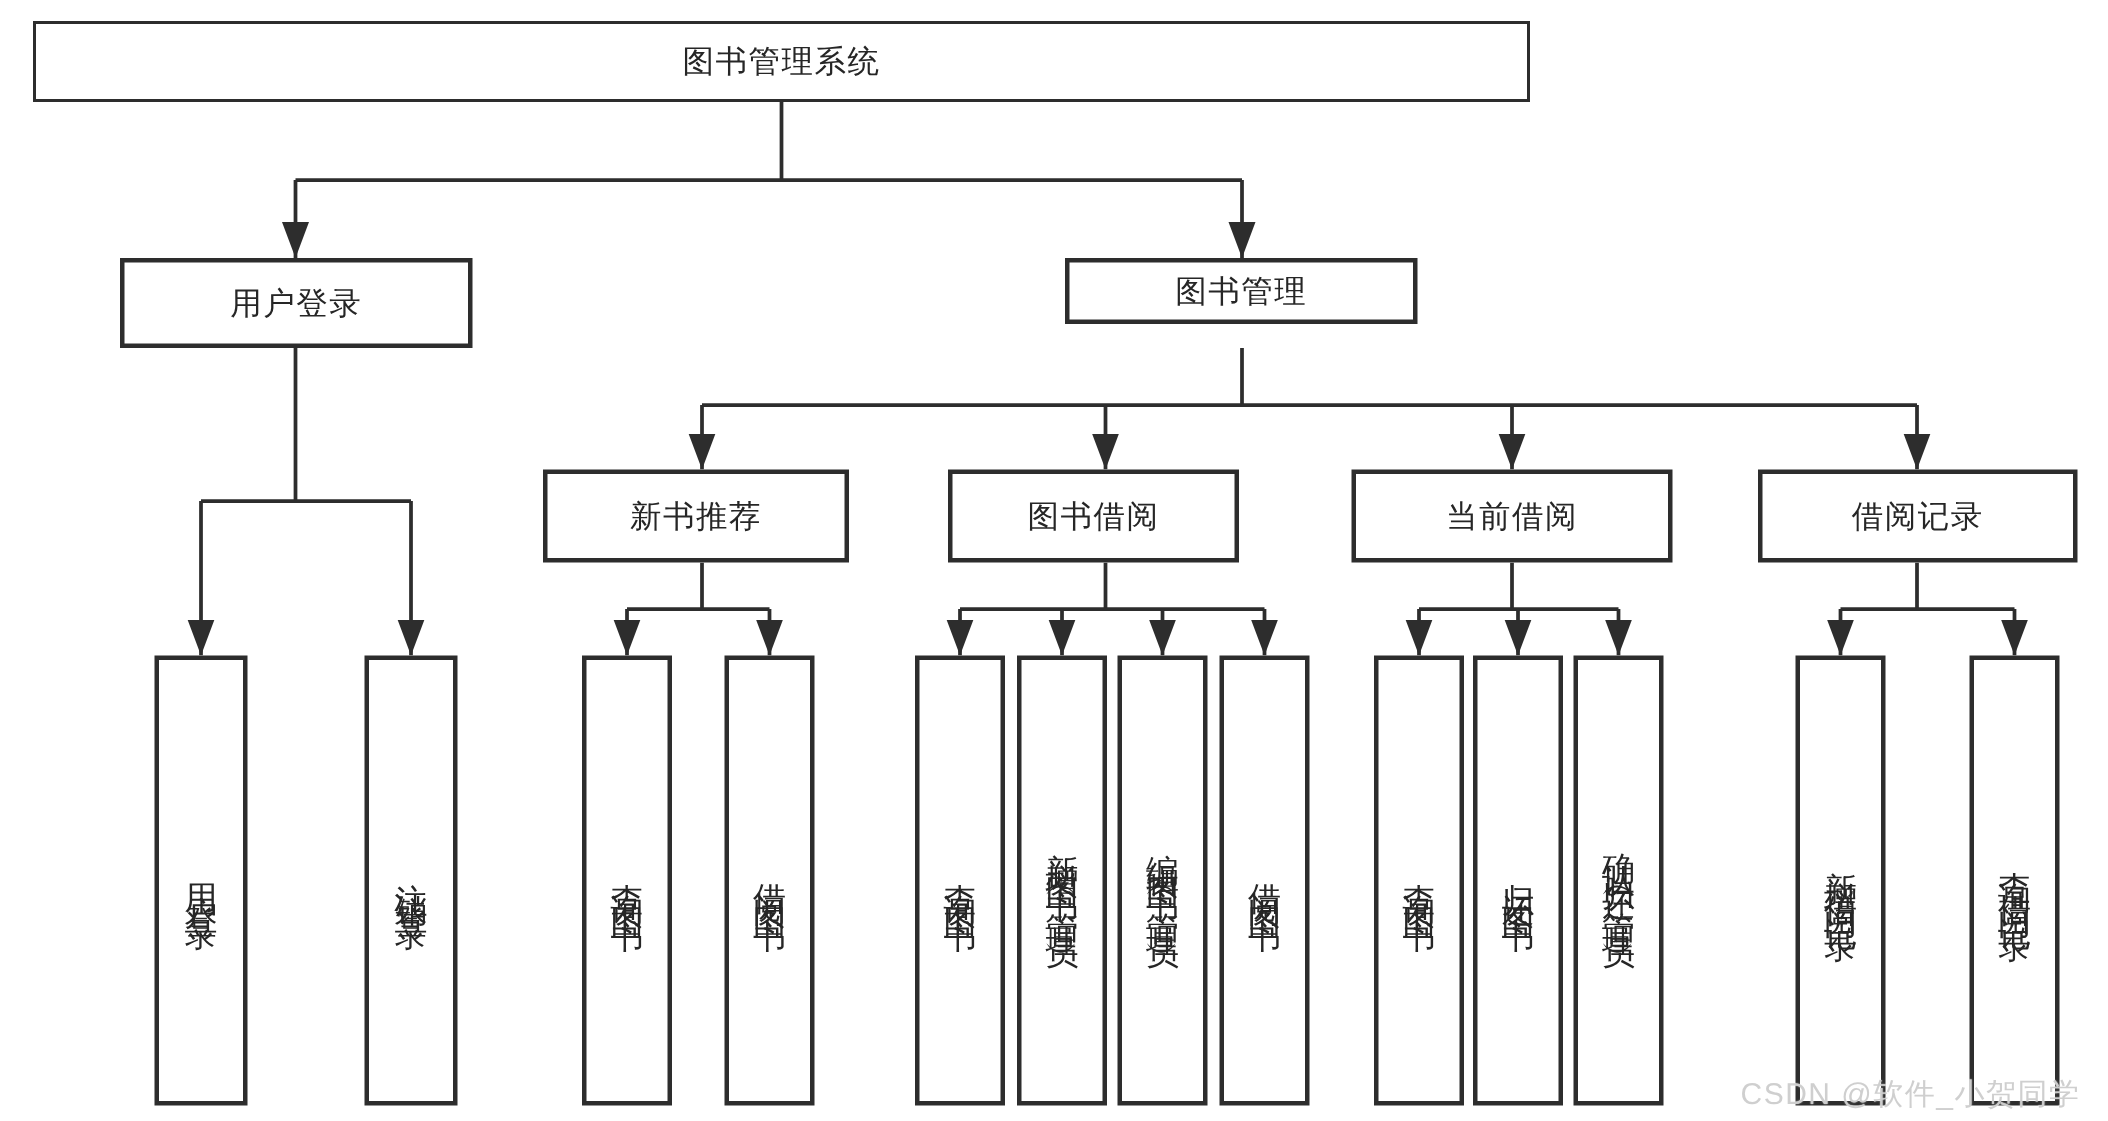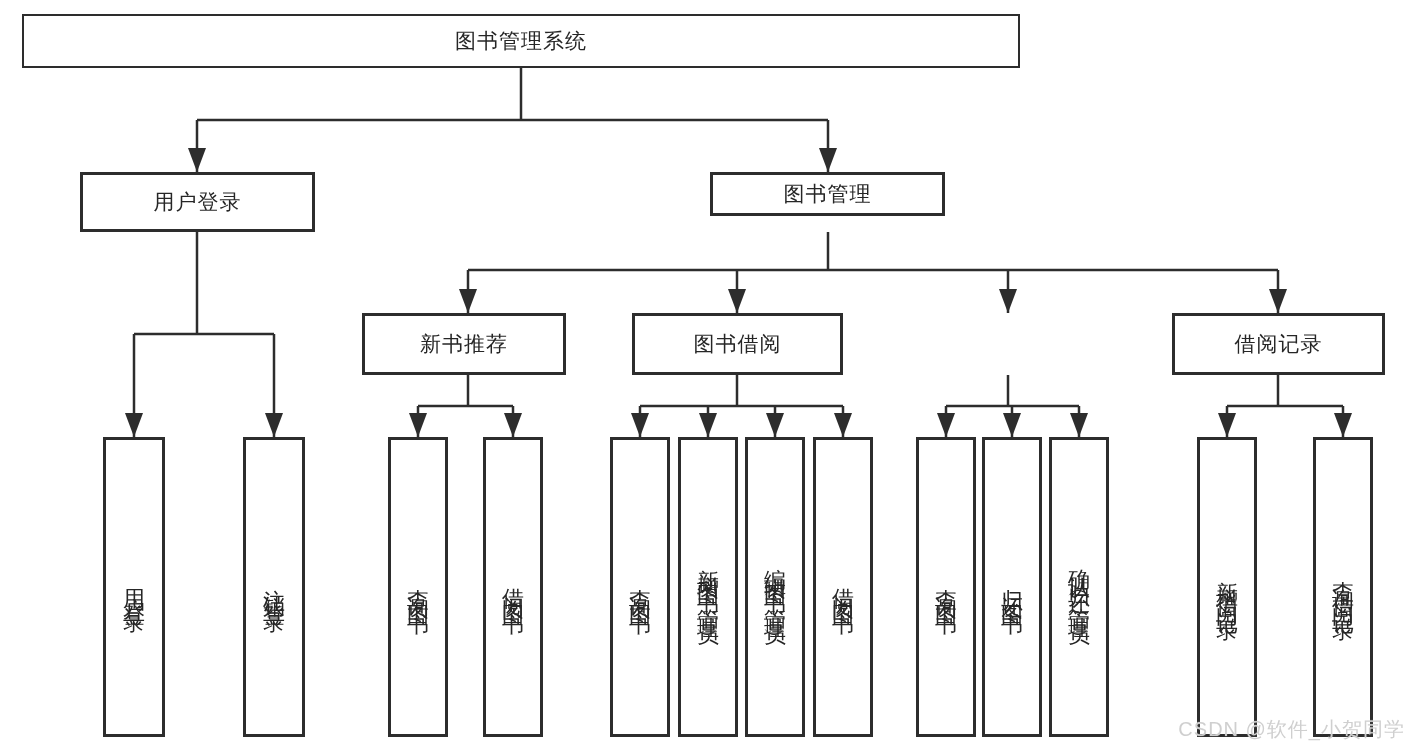--- a/index.html
+++ b/index.html
@@ -49,39 +49,39 @@
     text-orientation: mixed;
     letter-spacing: 8px;
     line-height: 1;
     white-space: nowrap;
   }
   
   #n-root            { left: 22px;   top: 14px;  width: 998px; height: 54px; }
   #n-user-login      { left: 80px;   top: 172px; width: 235px; height: 60px; }
   #n-book-mgmt       { left: 710px;  top: 172px; width: 235px; height: 44px; }
   #n-new-book-rec    { left: 362px;  top: 313px; width: 204px; height: 62px; }
-  #n-book-borrow     { left: 632px;  top: 313px; width: 211px; height: 62px; }
+  #n-book-borrow     { left: 632px;  top: 313px; width: 194px; height: 62px; }
   #n-current-borrow  { left: 901px;  top: 313px; width: 214px; height: 62px; }
   #n-borrow-records  { left: 1172px; top: 313px; width: 213px; height: 62px; }
   #n-l1  { left: 103px;  width: 62px; }
   #n-l2  { left: 243px;  width: 62px; }
   #n-l3  { left: 388px; }
   #n-l4  { left: 483px; }
   #n-l5  { left: 610px; }
   #n-l6  { left: 678px; }
   #n-l7  { left: 745px; }
   #n-l8  { left: 813px; }
   #n-l9  { left: 916px; }
   #n-l10 { left: 982px; }
   #n-l11 { left: 1049px; }
   #n-l12 { left: 1197px; }
   #n-l13 { left: 1313px; }
   .watermark {
     position: absolute;
-    right: 0;
+    right: 18px;
     bottom: 4px;
     font-size: 20px;
     color: rgba(204, 204, 204, 0.95);
     text-shadow: 0 0 1px rgba(255,255,255,0.9);
     letter-spacing: 1px;
     pointer-events: none;
   }
 </style>
 </head>
 <body>
@@ -146,20 +146,23 @@
   <div class="node hnode" id="n-book-mgmt">
     <span>图书管理</span>
   </div>
 
   <div class="node hnode" id="n-new-book-rec">
     <span>新书推荐</span>
   </div>
   <div class="node hnode" id="n-book-borrow">
     <span>图书借阅</span>
   </div>
+  <div class="node hnode" id="n-current-borrow">
+    <span>当前借阅</span>
+  </div>
   <div class="node hnode" id="n-borrow-records">
     <span>借阅记录</span>
   </div>
 
   <div class="node leaf" id="n-l1">
     <span class="vtext">用户登录</span>
   </div>
   <div class="node leaf" id="n-l2">
     <span class="vtext">注销登录</span>
   </div>

